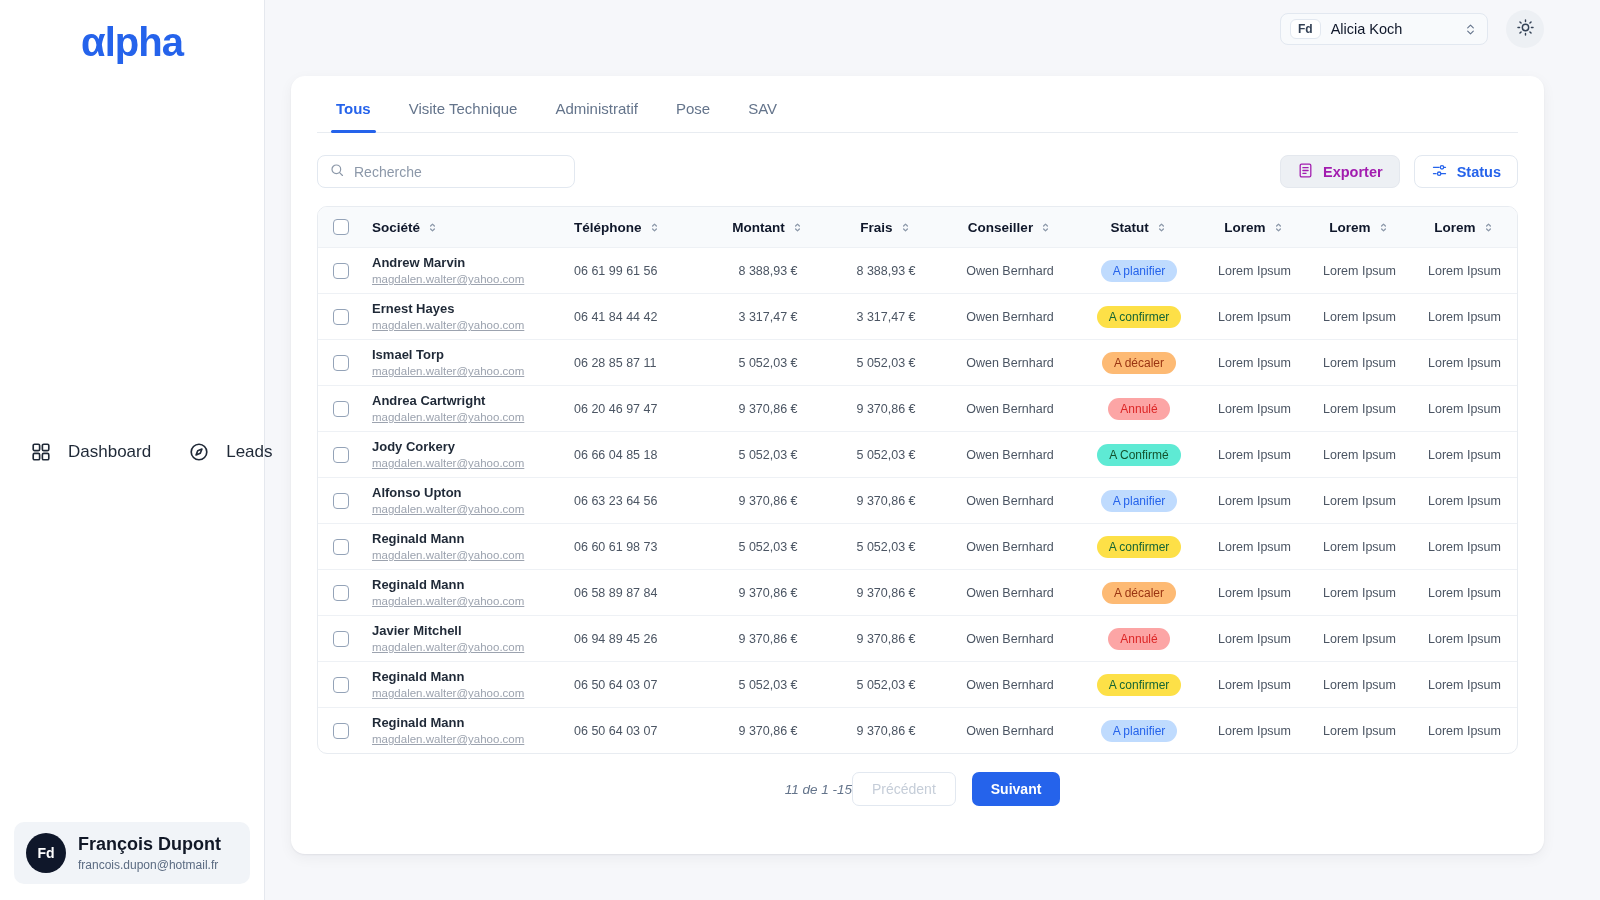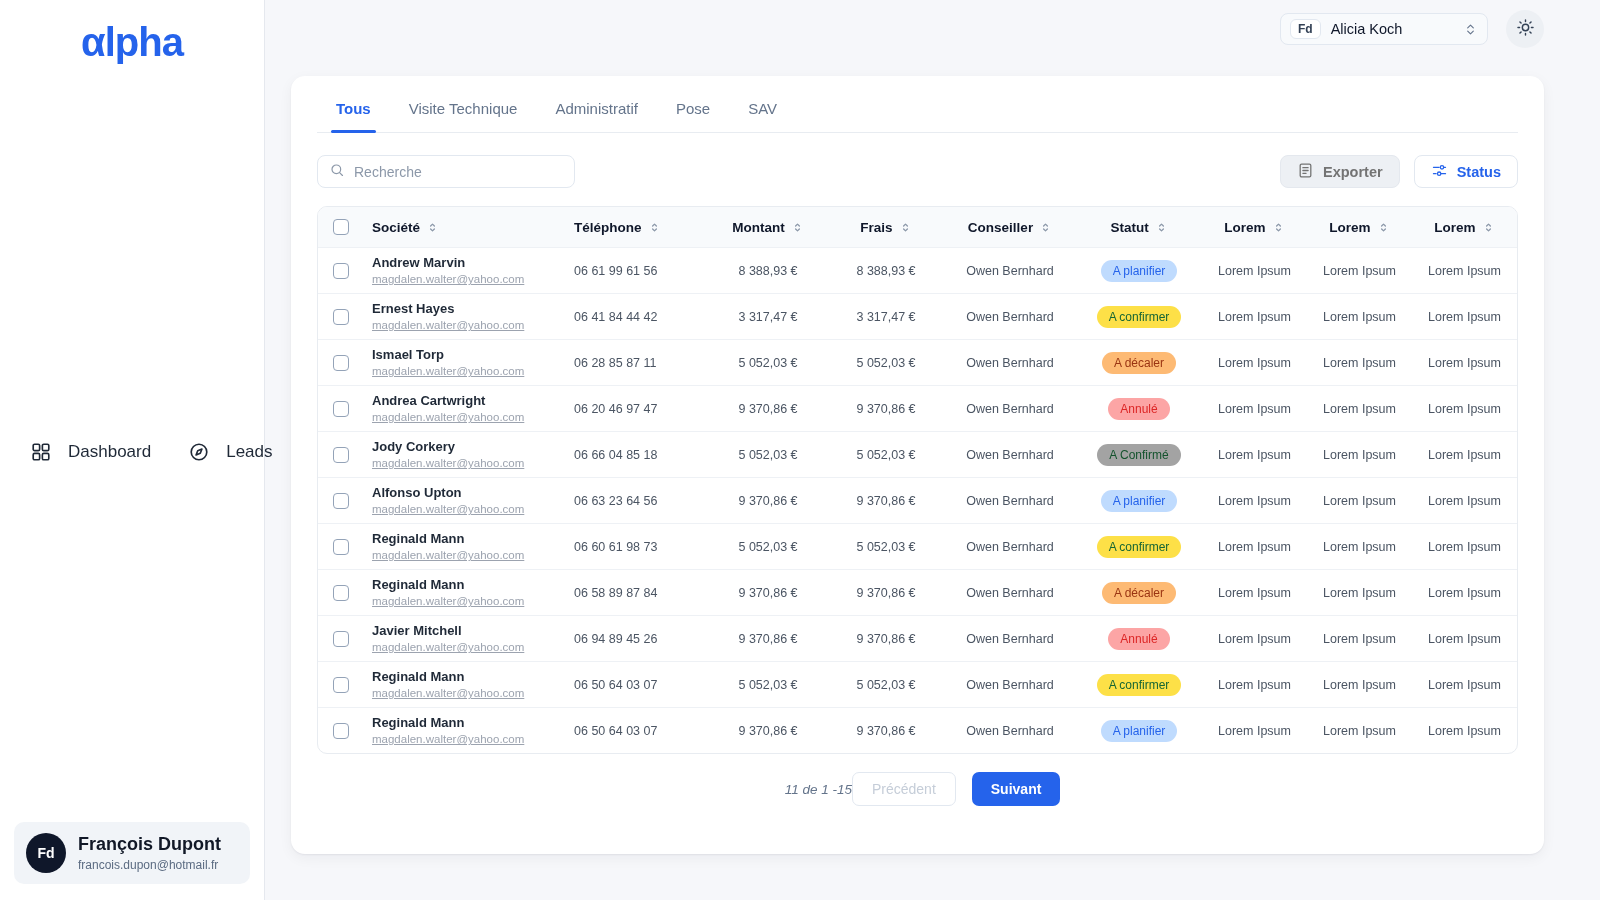--- a/index.html
+++ b/index.html
@@ -93,21 +93,21 @@
     border: none; outline: none; background: transparent; width: 100%;
     font-size: 14px; color: #334155; font-family: "Liberation Sans", sans-serif;
   }
   .search input::placeholder { color: #8c98a9; }
   .toolbar-right { display: flex; gap: 14px; }
   .btn-export, .btn-status {
     display: inline-flex; align-items: center; gap: 9px; height: 33px;
     border-radius: 8px; padding: 0 16px; font-size: 14.5px; font-weight: 600;
     font-family: "Liberation Sans", sans-serif;
   }
-  .btn-export { background: #edf0f4; border: 1px solid #e4e8ee; color: #737373; cursor: not-allowed; }
+  .btn-export { background: #edf0f4; border: 1px solid #e4e8ee; color: #a21caf; cursor: not-allowed; }
   .btn-status { background: #fff; border: 1px solid #e2e8f0; color: #2563eb; cursor: pointer; }
   .btn-export svg, .btn-status svg { width: 17px; height: 17px; }
 
   
   .table-wrap { border: 1px solid #e8ecf1; border-radius: 10px; overflow: hidden; }
   table { width: 100%; border-collapse: collapse; table-layout: fixed; }
   thead th {
     background: #f8fafc; padding: 12px 8px; font-size: 13.5px; font-weight: 700;
     color: #0f172a; text-align: center; white-space: nowrap; cursor: pointer;
   }
@@ -129,21 +129,21 @@
   .checkbox {
     display: inline-block; width: 16px; height: 16px; border: 1.6px solid #94a3b8;
     border-radius: 4px; background: #fff; cursor: pointer; vertical-align: middle;
   }
   .badge {
     display: inline-block; padding: 4px 12px; border-radius: 999px;
     font-size: 12px; font-weight: 500; white-space: nowrap;
   }
   .badge--planifier { background: #bfdbfe; color: #2563eb; }
   .badge--confirmer { background: #fde047; color: #166534; }
-  .badge--confirme  { background: #a3a3a3; color: #14532d; }
+  .badge--confirme  { background: #5eead4; color: #14532d; }
   .badge--decaler   { background: #fdba74; color: #9a3412; }
   .badge--annule    { background: #fca5a5; color: #dc2626; }
 
   
   .card-footer { display: flex; align-items: center; justify-content: center; margin-top: 18px; }
   .page-info { font-size: 13.5px; font-style: italic; color: #64748b; padding-left: 10px; }
   .pager { display: flex; gap: 16px; }
   .btn-prev, .btn-next {
     height: 34px; padding: 0 19px; border-radius: 7px; font-size: 14px;
     font-family: "Liberation Sans", sans-serif; cursor: pointer;

